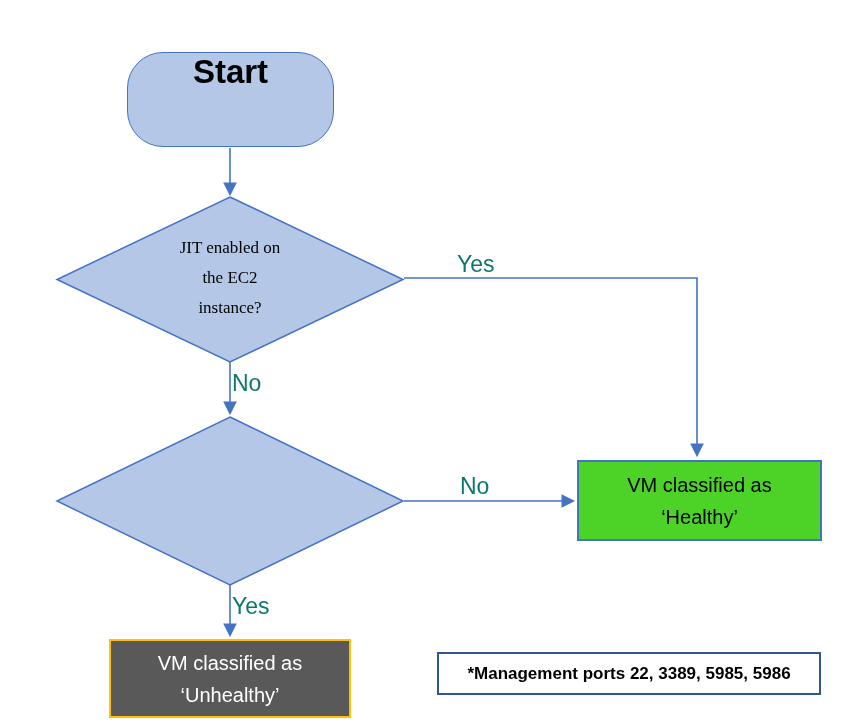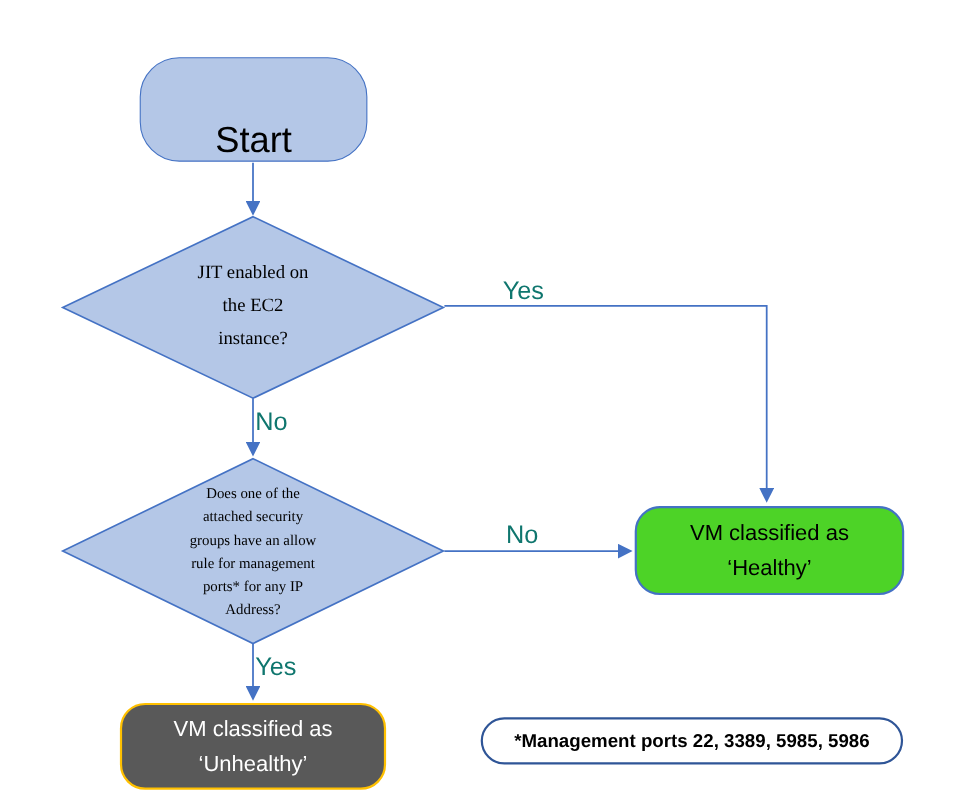--- a/index.html
+++ b/index.html
@@ -29,25 +29,26 @@
     font-family: Liberation Serif, serif;
   }
   .node-start {
     position: absolute;
     left: 127px; top: 52px;
     width: 207px; height: 95px;
     background: #b4c7e7;
     border: 1.5px solid #4472c4;
     border-radius: 36px;
     display: flex;
-    align-items: flex-end;
+    align-items: flex-start;
     justify-content: center;
     font-size: 33px;
     color: #000000;
     box-sizing: border-box;
+    font-weight: bold;
   }
   .label-jit {
     left: 90px; top: 233px;
     width: 280px;
     font-size: 17px;
     line-height: 30px;
   }
   .label-sg {
     left: 90px; top: 438px;
     width: 280px;
@@ -67,21 +68,20 @@
   .box {
     position: absolute;
     display: flex;
     align-items: center;
     justify-content: center;
     text-align: center;
     white-space: pre-line;
     box-sizing: border-box;
     font-size: 20px;
     line-height: 32px;
-    border-radius: 23px;
   }
   .box-healthy {
     left: 577px; top: 460px;
     width: 245px; height: 81px;
     background: #4dd327;
     border: 2px solid #4472c4;
     color: #000000;
   }
   .box-unhealthy {
     left: 109px; top: 639px;
@@ -125,26 +125,20 @@
     </g>
   </svg>
 
   <div class="node-start">
     <span>Start</span>
   </div>
 
   <div class="shape-label label-jit">JIT enabled on
 the EC2
 instance?</div>
-  <div class="shape-label label-sg">Does one of the
-attached security
-groups have an allow
-rule for management
-ports* for any IP
-Address?</div>
 
   <div class="edge-label lbl-jit-yes">Yes</div>
   <div class="edge-label lbl-jit-no">No</div>
   <div class="edge-label lbl-sg-no">No</div>
   <div class="edge-label lbl-sg-yes">Yes</div>
 
   <div class="box box-healthy">
     <span>VM classified as
 ‘Healthy’</span>
   </div>

